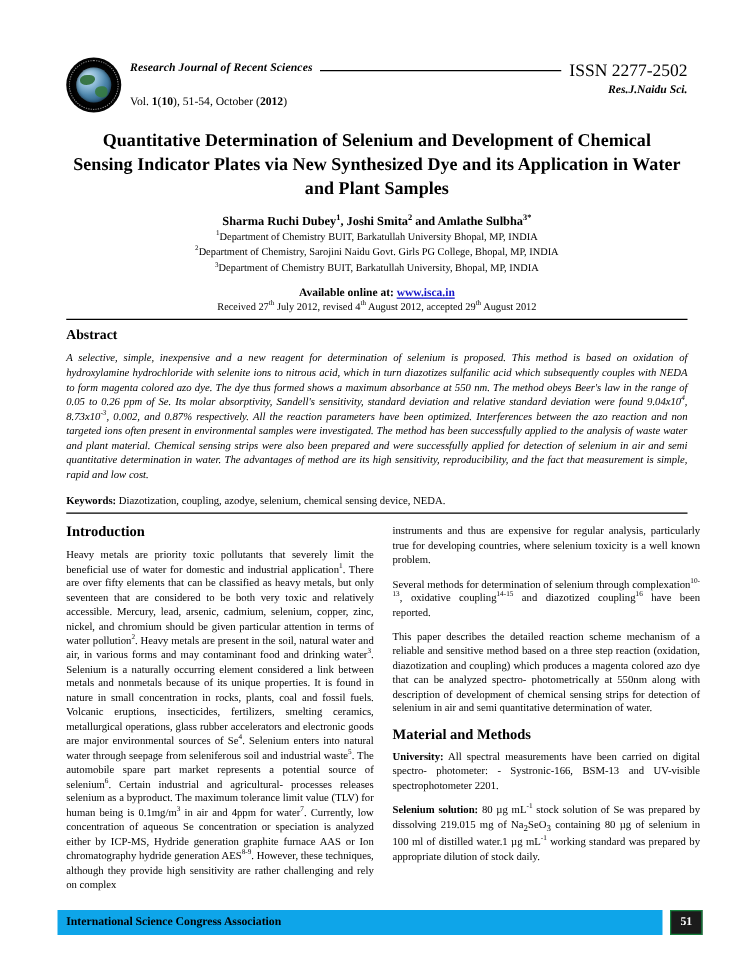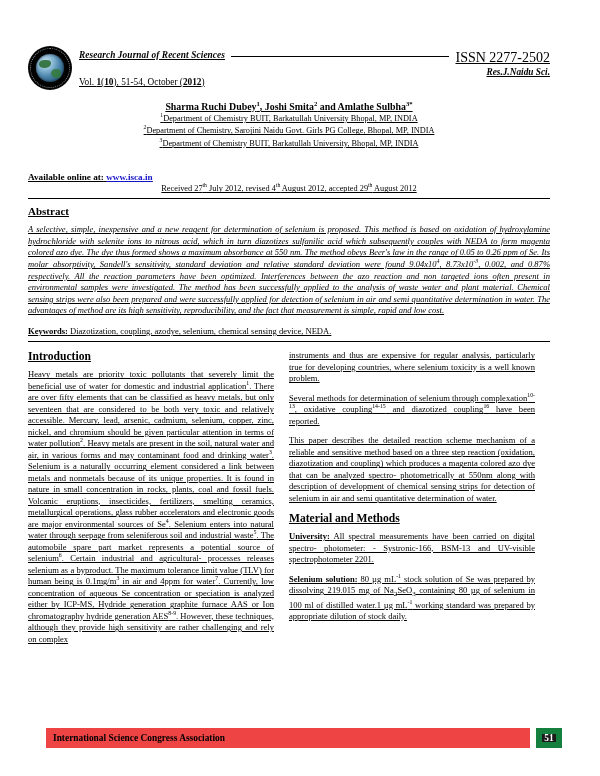--- a/index.html
+++ b/index.html
@@ -12,23 +12,22 @@
     height: 776px;
     font-family: "Liberation Serif", serif;
     color: #000000;
     overflow: hidden;
   }
   .page {
     position: relative;
     width: 596px;
     height: 776px;
     box-sizing: border-box;
-    padding: 46px 46px 0 28px;
+    padding: 46px 46px 0 53px;
     background: #fff;
-    text-decoration: underline;
   }
 
   
   .masthead {
     display: flex;
     align-items: flex-start;
     height: 44px;
   }
   .logo {
     width: 44px;
@@ -127,24 +126,24 @@
   }
   .affil {
     text-align: center;
     font-size: 8.3px;
     line-height: 1.38;
     margin-top: 1px;
   }
   sup { font-size: 0.68em; vertical-align: super; line-height: 0; }
 
   .avail {
-    text-align: left;
+    text-align: center;
     font-size: 9.2px;
     font-weight: bold;
-    margin-top: 23px;
+    margin-top: 9px;
   }
   .avail a {
     color: #1414c8;
     text-decoration: underline;
   }
   .received {
     text-align: center;
     font-size: 8.3px;
     margin-top: 2px;
   }
@@ -210,39 +209,39 @@
     position: absolute;
     left: 46px;
     right: 34px;
     bottom: 28px;
     height: 20px;
     display: flex;
     align-items: stretch;
   }
   .footer-bar {
     flex: 1 1 auto;
-    background: #ef4444;
+    background: #0ea5e9;
     display: flex;
     align-items: center;
     padding-left: 7px;
     font-size: 9.4px;
     font-weight: bold;
   }
   .footer-page {
     width: 26px;
     flex: 0 0 26px;
     margin-left: 6px;
     background: #1b1b1b;
     color: #ffffff;
     font-size: 9.4px;
     font-weight: bold;
     display: flex;
     align-items: center;
     justify-content: center;
-    border: 6px solid #15803d;
+    border: 1px solid #15803d;
     box-sizing: border-box;
   }
 </style>
 </head>
 <body>
 
 <div class="page">
 
   <div class="masthead">
     <div class="logo">
@@ -253,20 +252,21 @@
       <div class="mast-line1">Research Journal of Recent Sciences</div>
       <div class="mast-line2">Vol. <b>1</b>(<b>10</b>), 51-54, October (<b>2012</b>)</div>
     </div>
     <div class="mast-rule"></div>
     <div class="mast-right">
       <div class="mast-issn">ISSN 2277-2502</div>
       <div class="mast-abbr">Res.J.Naidu Sci.</div>
     </div>
   </div>
 
+  <div class="title">Quantitative Determination of Selenium and Development of Chemical Sensing Indicator Plates via New Synthesized Dye and its Application in Water and Plant Samples</div>
 
   <div class="authors">Sharma Ruchi Dubey<sup>1</sup>, Joshi Smita<sup>2</sup> and Amlathe Sulbha<sup>3*</sup></div>
   <div class="affil"><sup>1</sup>Department of Chemistry BUIT, Barkatullah University Bhopal, MP, INDIA</div>
   <div class="affil"><sup>2</sup>Department of Chemistry, Sarojini Naidu Govt. Girls PG College, Bhopal, MP, INDIA</div>
   <div class="affil"><sup>3</sup>Department of Chemistry BUIT, Barkatullah University, Bhopal, MP, INDIA</div>
 
   <div class="avail">
     <span>Available online at:</span>
     <a href="#">www.isca.in</a>
   </div>

